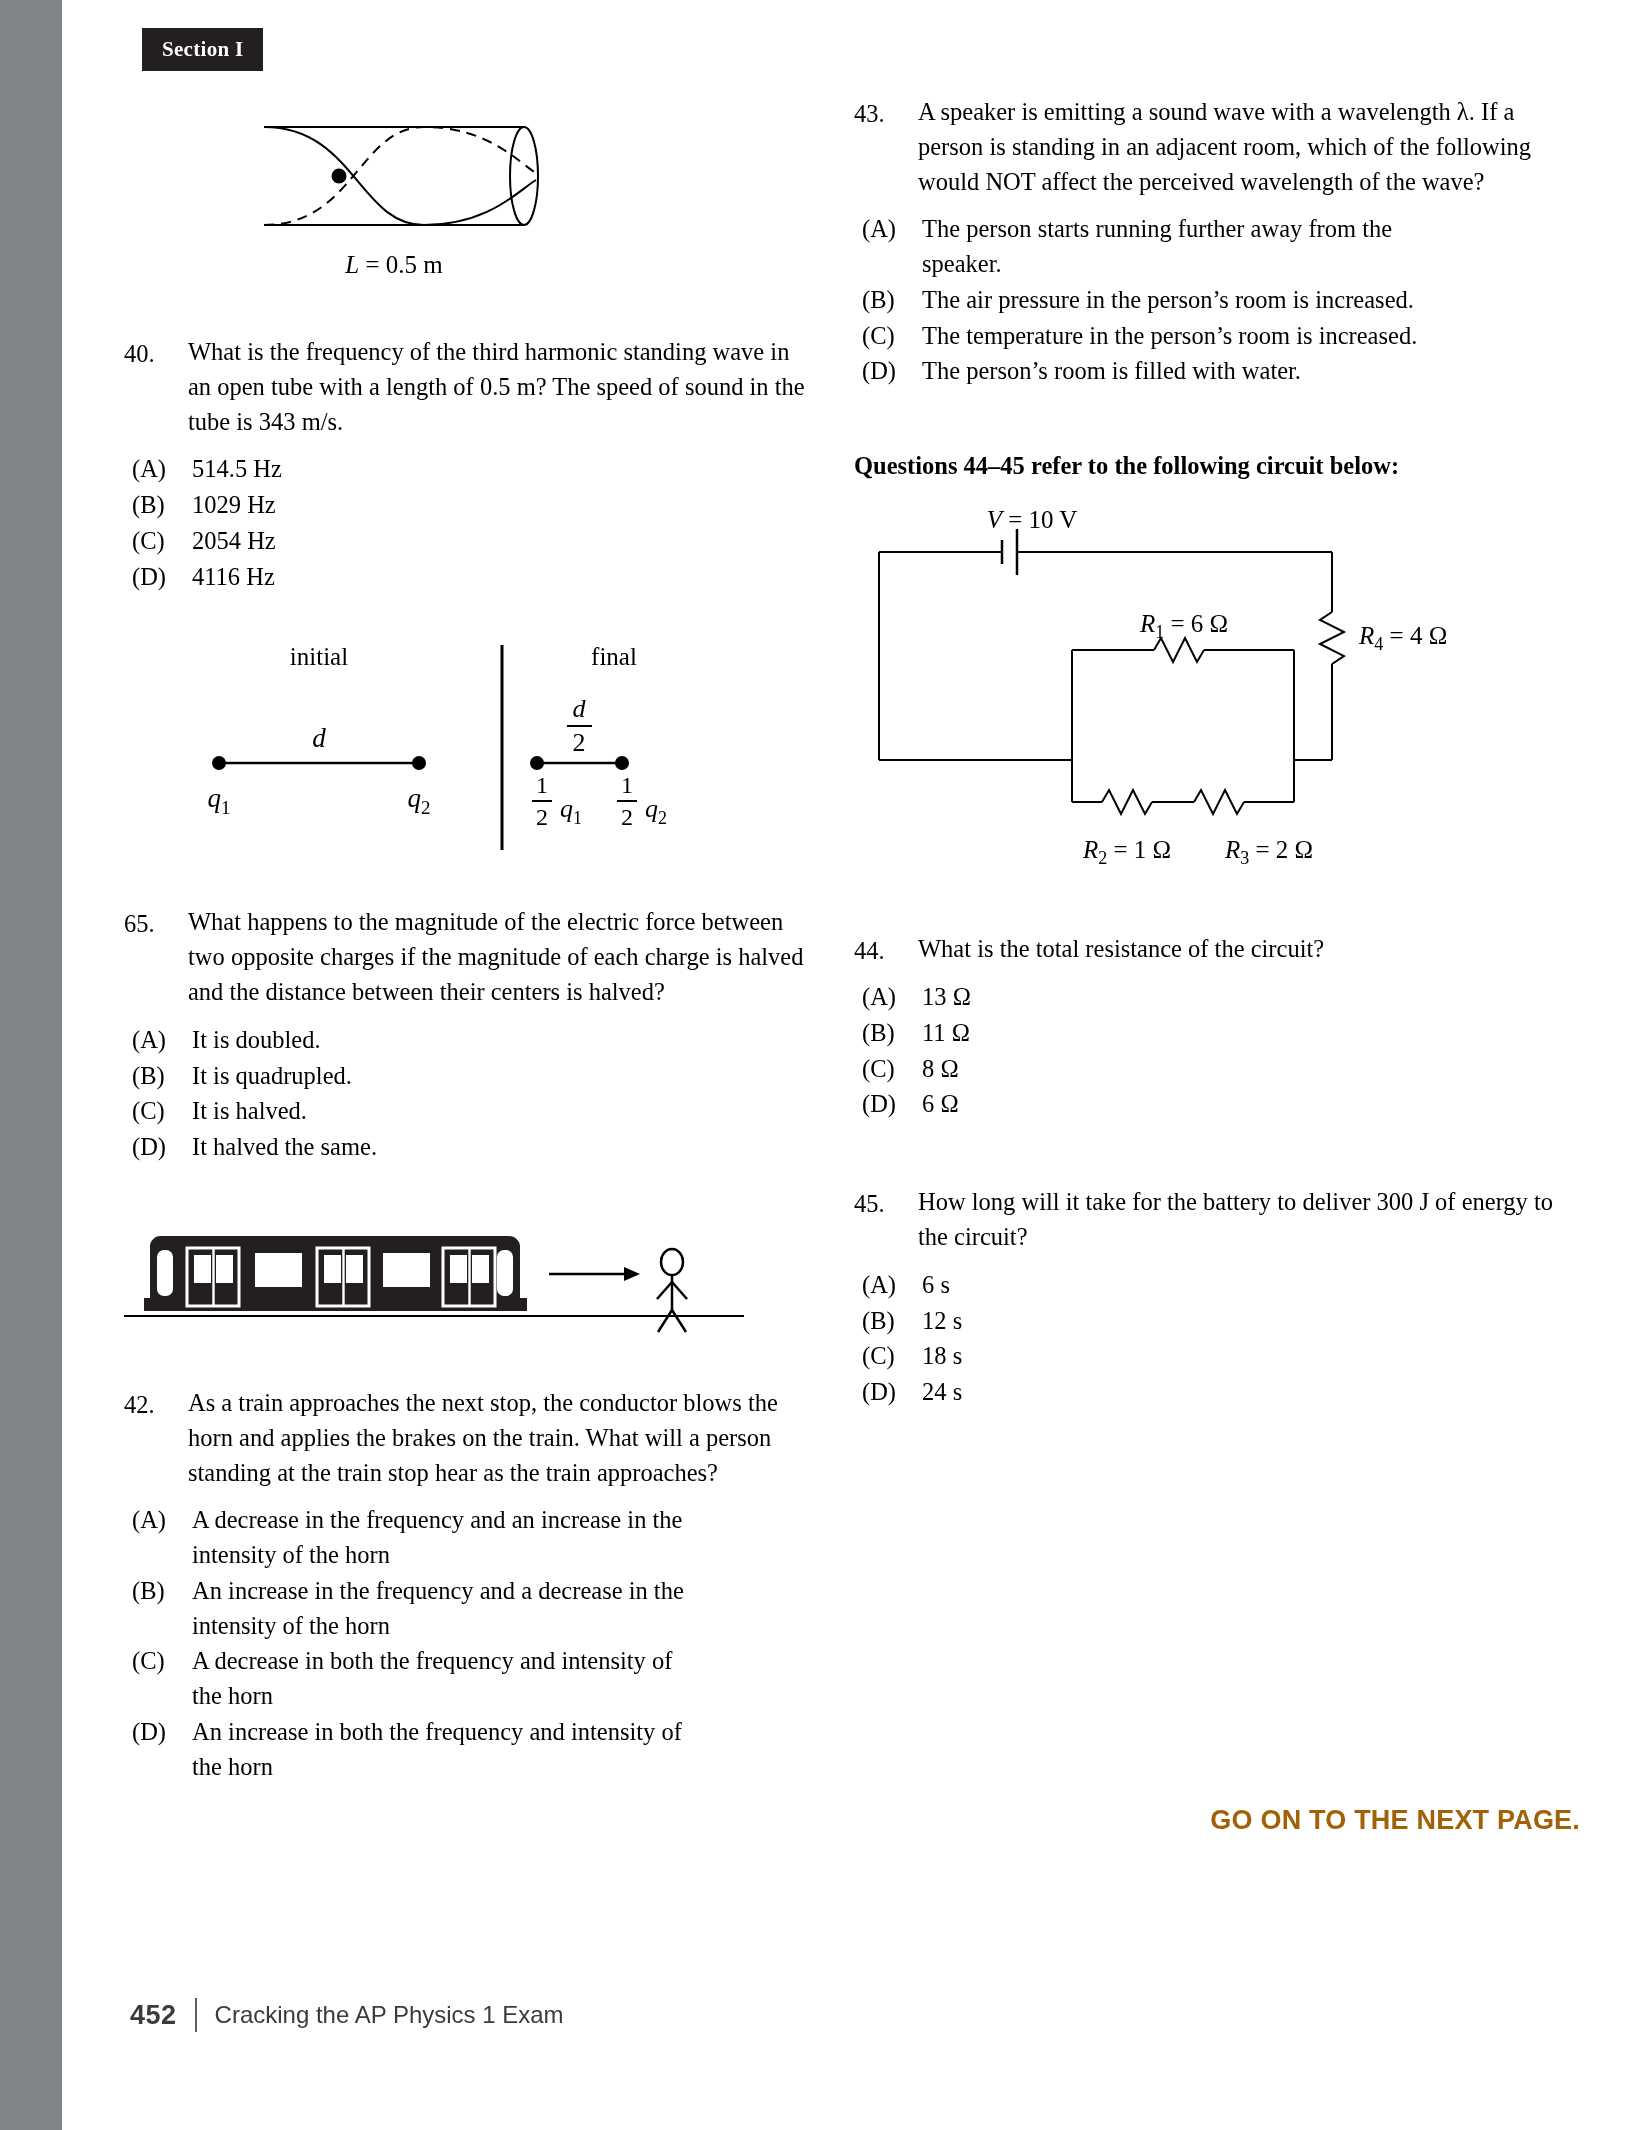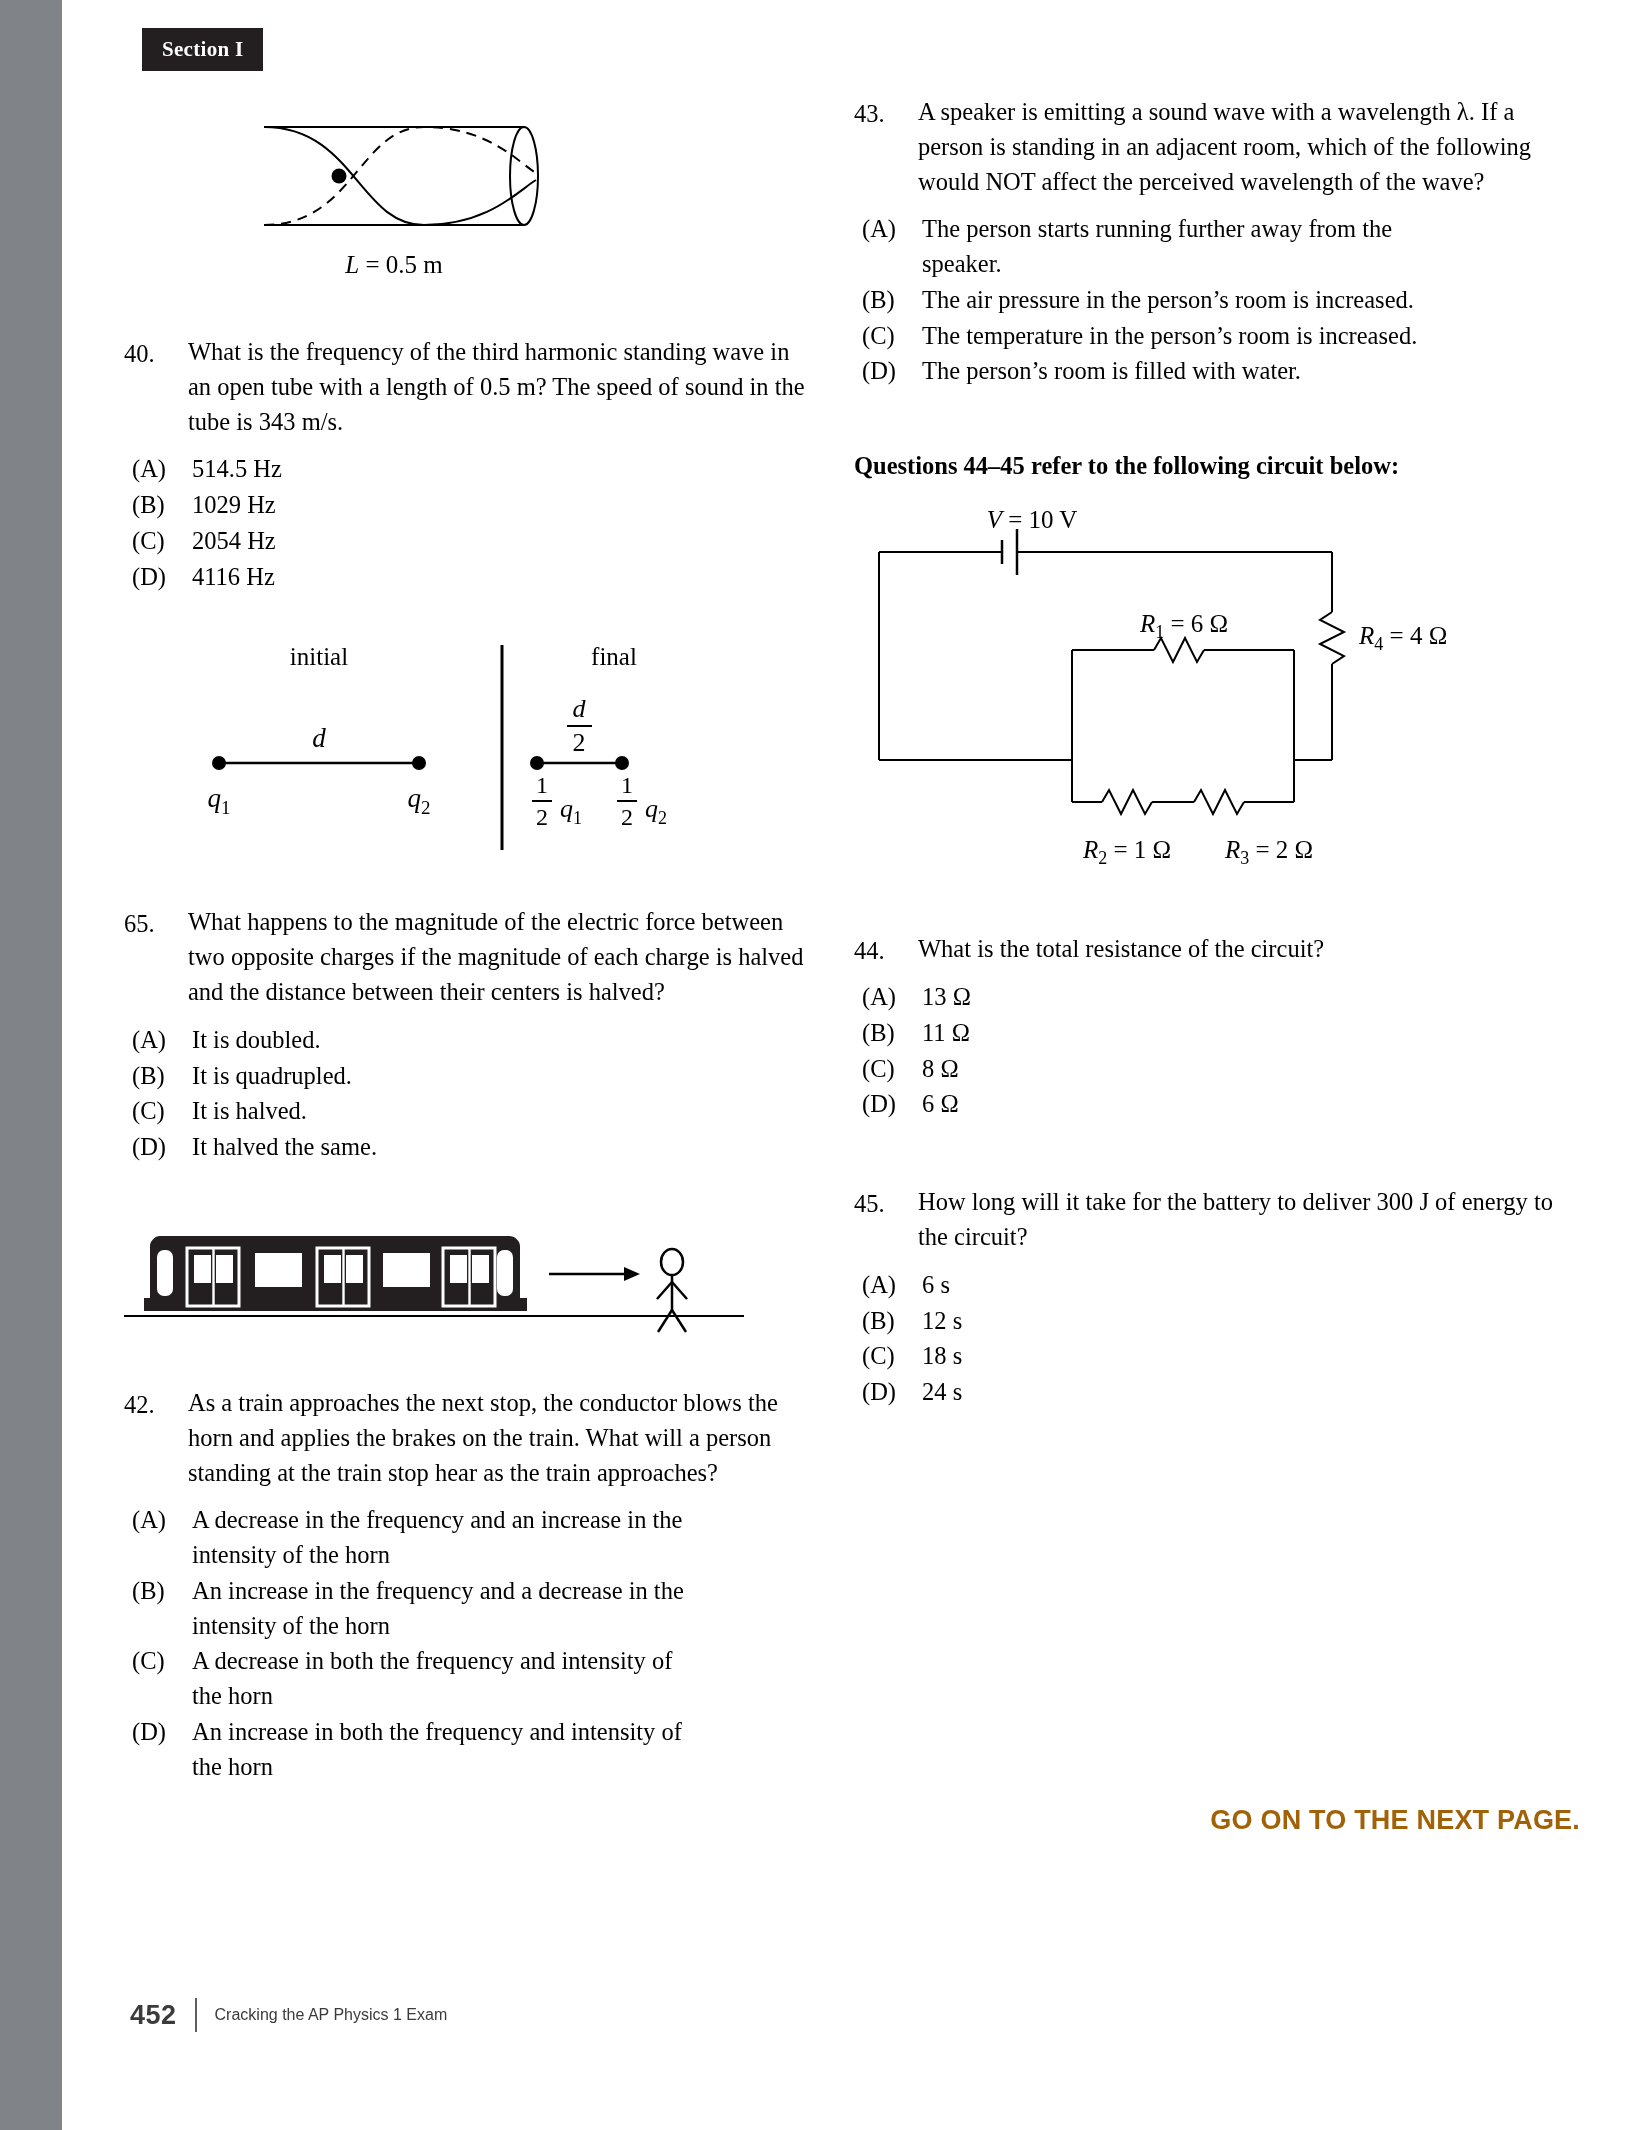--- a/index.html
+++ b/index.html
@@ -58,21 +58,21 @@
     color:#a16207;
   }
   .footer{
     position:absolute;left:36px;top:1998px;
     display:flex;align-items:center;
     font-family:"Liberation Sans", sans-serif;
     color:#3b3b3b;
   }
   .footer .pnum{font-weight:bold;font-size:27px;letter-spacing:.5px;}
   .footer .bar{width:2px;height:34px;background:#5d5d5d;margin:0 18px;}
-  .footer .ftitle{font-size:16px;}
+  .footer .ftitle{font-size:24px;}
 </style>
 </head>
 <body>
 
 <div class="gray-bar"></div>
 
 <div class="page">
 
   <div class="section-tag">Section I</div>
 

